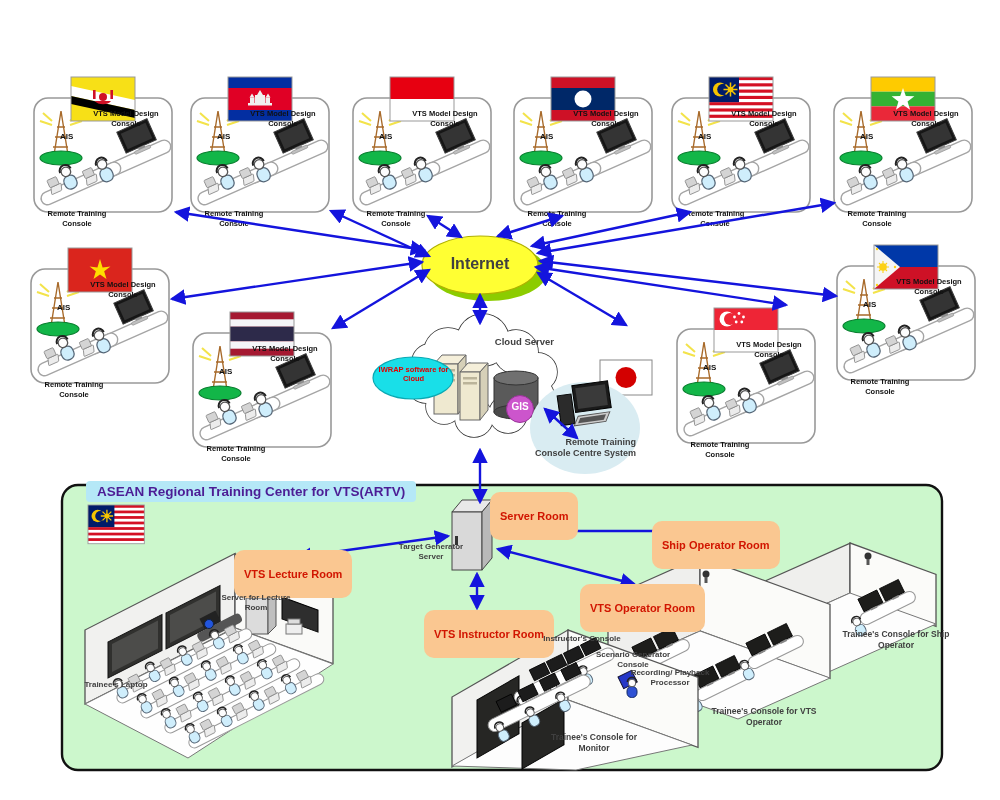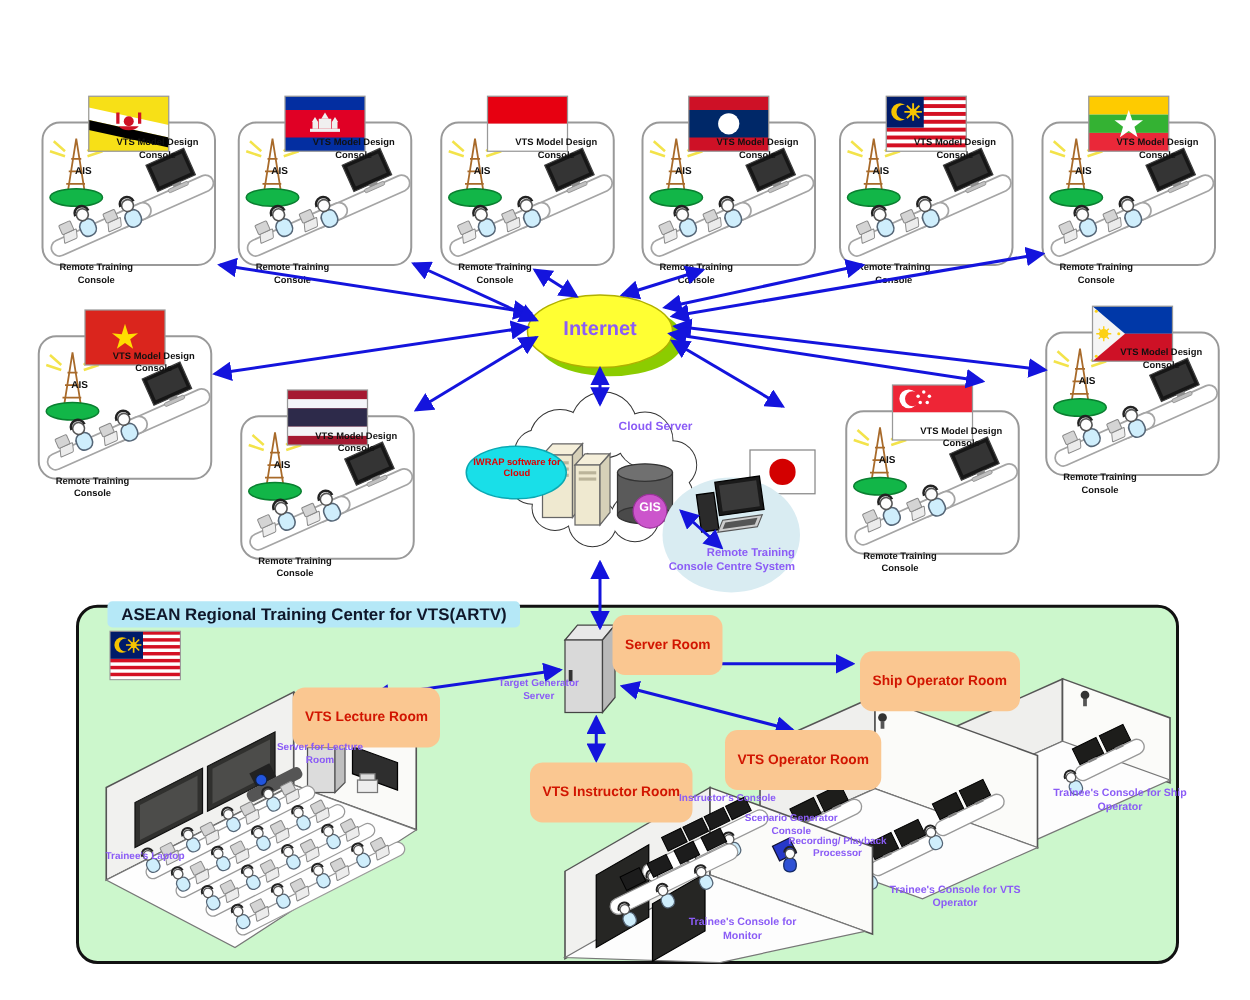--- a/index.html
+++ b/index.html
@@ -9,25 +9,25 @@
     background:#b5e8f7;border-radius:9px;box-shadow:4px 4px 0 rgba(125,155,175,.6);
     font-size:16px;font-weight:bold;color:#0a0a0a;text-align:center;z-index:5;}
   .cbox{position:absolute;width:140px;height:160px;z-index:2;}
   .cbox svg{position:absolute;left:0;top:0;overflow:visible;}
   .cb-model{position:absolute;left:50px;top:56px;width:86px;font-size:7.5px;line-height:1.3;
     font-weight:bold;text-align:center;color:#111;}
   .cb-ais{position:absolute;left:27px;top:79px;font-size:8px;font-weight:bold;color:#111;}
   .cb-remote{position:absolute;left:2px;top:156px;width:84px;font-size:7.5px;line-height:1.3;
     font-weight:bold;text-align:center;color:#111;}
   #diagram{position:absolute;left:0;top:0;z-index:3;}
-  .lbl{position:absolute;z-index:6;font-weight:bold;color:#8b5cf6;text-align:center;line-height:1.25;}
+  .lbl{position:absolute;z-index:6;font-weight:bold;color:#404040;text-align:center;line-height:1.25;}
   .room-lbl{position:absolute;z-index:6;background:#fac791;color:#d11500;font-weight:bold;
     font-size:11px;padding:18px 10px;border-radius:10px;white-space:nowrap;}
   #asean-title{position:absolute;left:86px;top:481px;z-index:6;background:#b5e8f7;
-    color:#0f172a;font-weight:bold;font-size:13.5px;padding:3px 11px;border-radius:4px;white-space:nowrap;}
+    color:#4c1d95;font-weight:bold;font-size:13.5px;padding:3px 11px;border-radius:4px;white-space:nowrap;}
   #internet-lbl{left:422px;top:254px;width:116px;font-size:16px;}
   #cloud-lbl{left:464px;top:336px;width:90px;font-size:9.5px;text-align:right;}
   #iwrap-lbl{left:377px;top:365px;width:73px;font-size:7.5px;color:#e10000;}
   #gis-lbl{left:506px;top:401px;width:28px;font-size:10px;color:#fff;}
   #rtccs-lbl{left:534px;top:437px;width:102px;font-size:9px;text-align:right;}
   .plbl{font-size:8px;}
   .plbl2{font-size:8.5px;}
 </style>
 </head>
 <body>
@@ -547,21 +547,21 @@
   <div class="lbl" id="internet-lbl">Internet</div>
   <div class="lbl" id="cloud-lbl">Cloud Server</div>
   <div class="lbl" id="iwrap-lbl">IWRAP software for Cloud</div>
   <div class="lbl" id="gis-lbl">GIS</div>
   <div class="lbl" id="rtccs-lbl">Remote Training Console Centre System</div>
 
   <div id="asean-title">ASEAN Regional Training Center for VTS(ARTV)</div>
 
   <div class="room-lbl" style="left:490px;top:492px">Server Room</div>
   <div class="room-lbl" style="left:234px;top:550px">VTS Lecture Room</div>
-  <div class="room-lbl" style="left:688px;top:521px">Ship Operator Room</div>
+  <div class="room-lbl" style="left:652px;top:521px">Ship Operator Room</div>
   <div class="room-lbl" style="left:580px;top:584px">VTS Operator Room</div>
   <div class="room-lbl" style="left:424px;top:610px">VTS Instructor Room</div>
 
   <div class="lbl plbl" style="left:390px;top:542px;width:82px">Target Generator Server</div>
   <div class="lbl plbl" style="left:218px;top:593px;width:76px">Server for Lecture Room</div>
   <div class="lbl plbl" style="left:84px;top:680px;width:64px">Trainee's Laptop</div>
   <div class="lbl plbl" style="left:541px;top:634px;width:82px">Instructor's Console</div>
   <div class="lbl plbl" style="left:594px;top:650px;width:78px">Scenario Generator Console</div>
   <div class="lbl plbl" style="left:628px;top:668px;width:84px">Recording/ Playback Processor</div>
   <div class="lbl plbl2" style="left:536px;top:732px;width:116px">Trainee's Console for Monitor</div>

